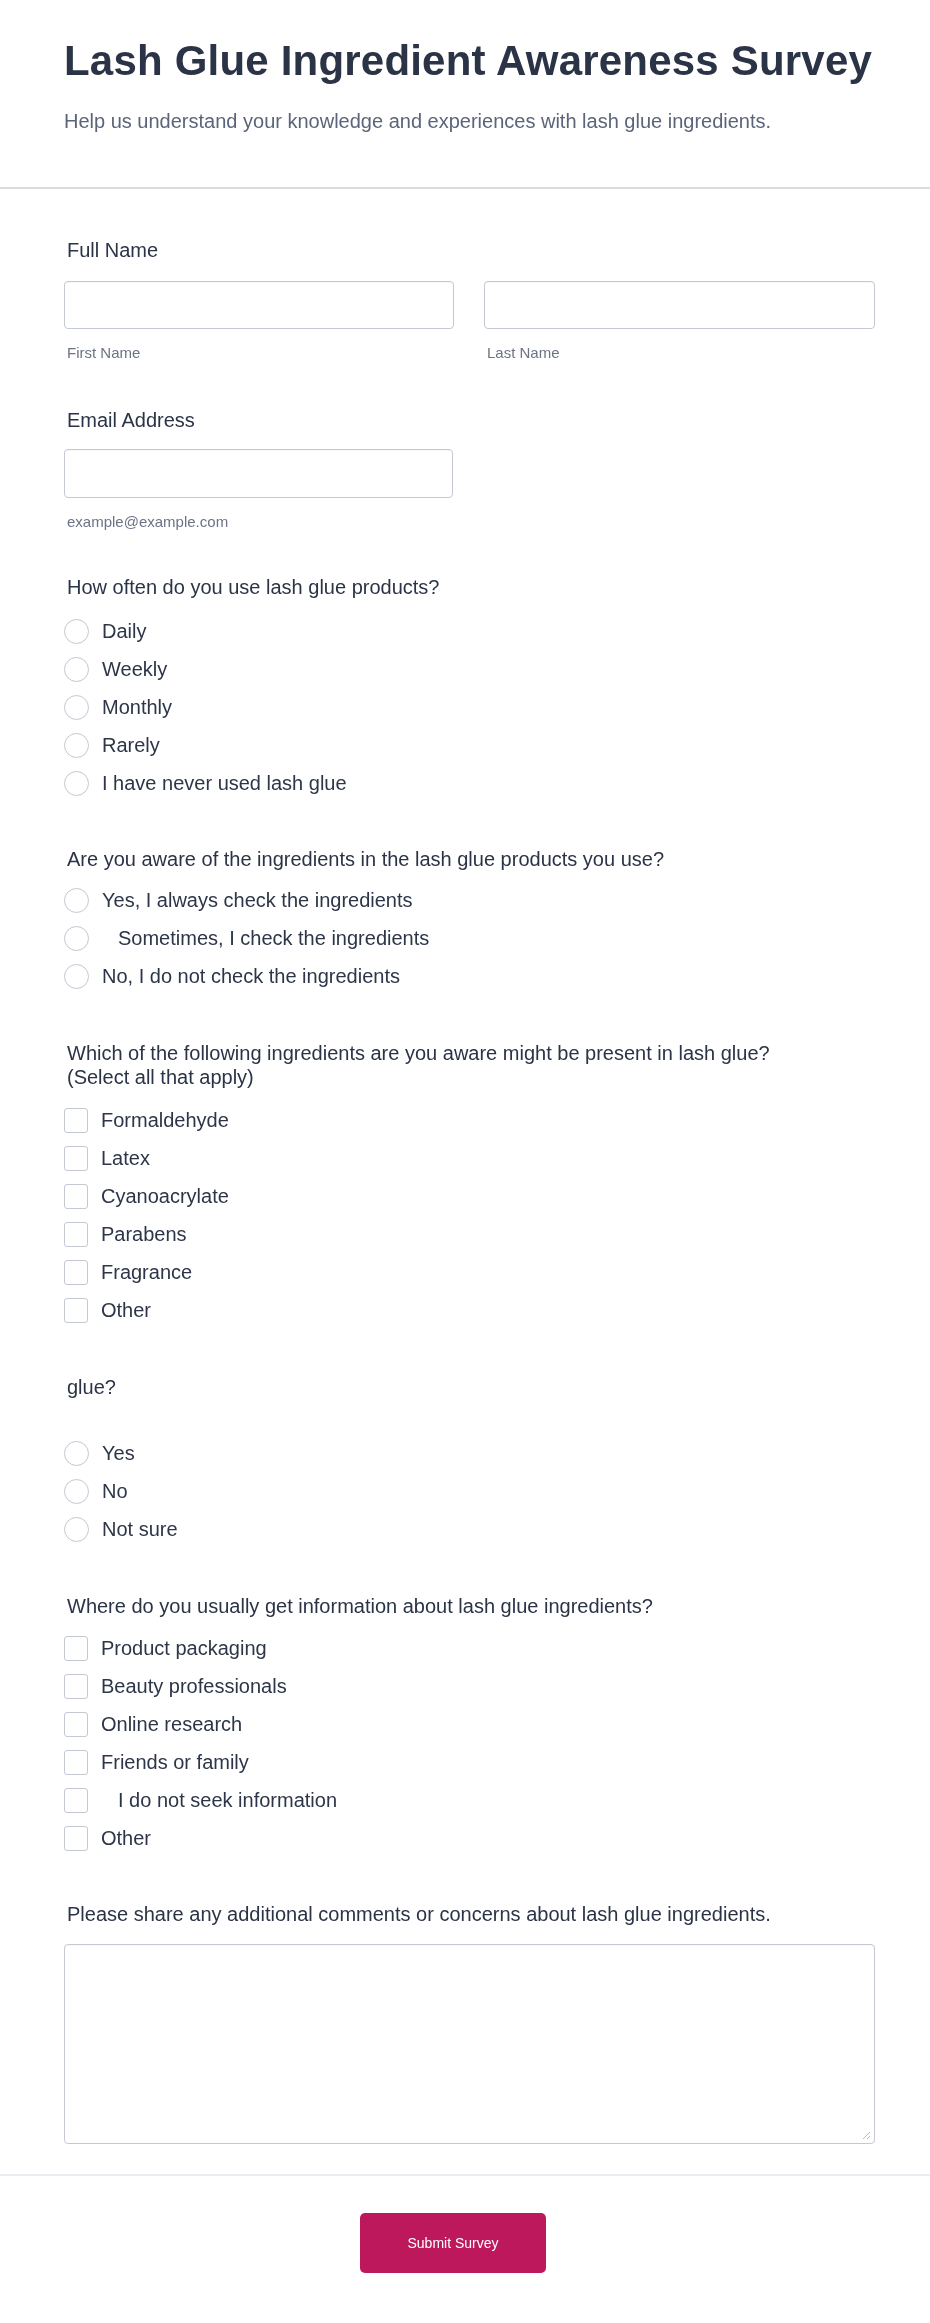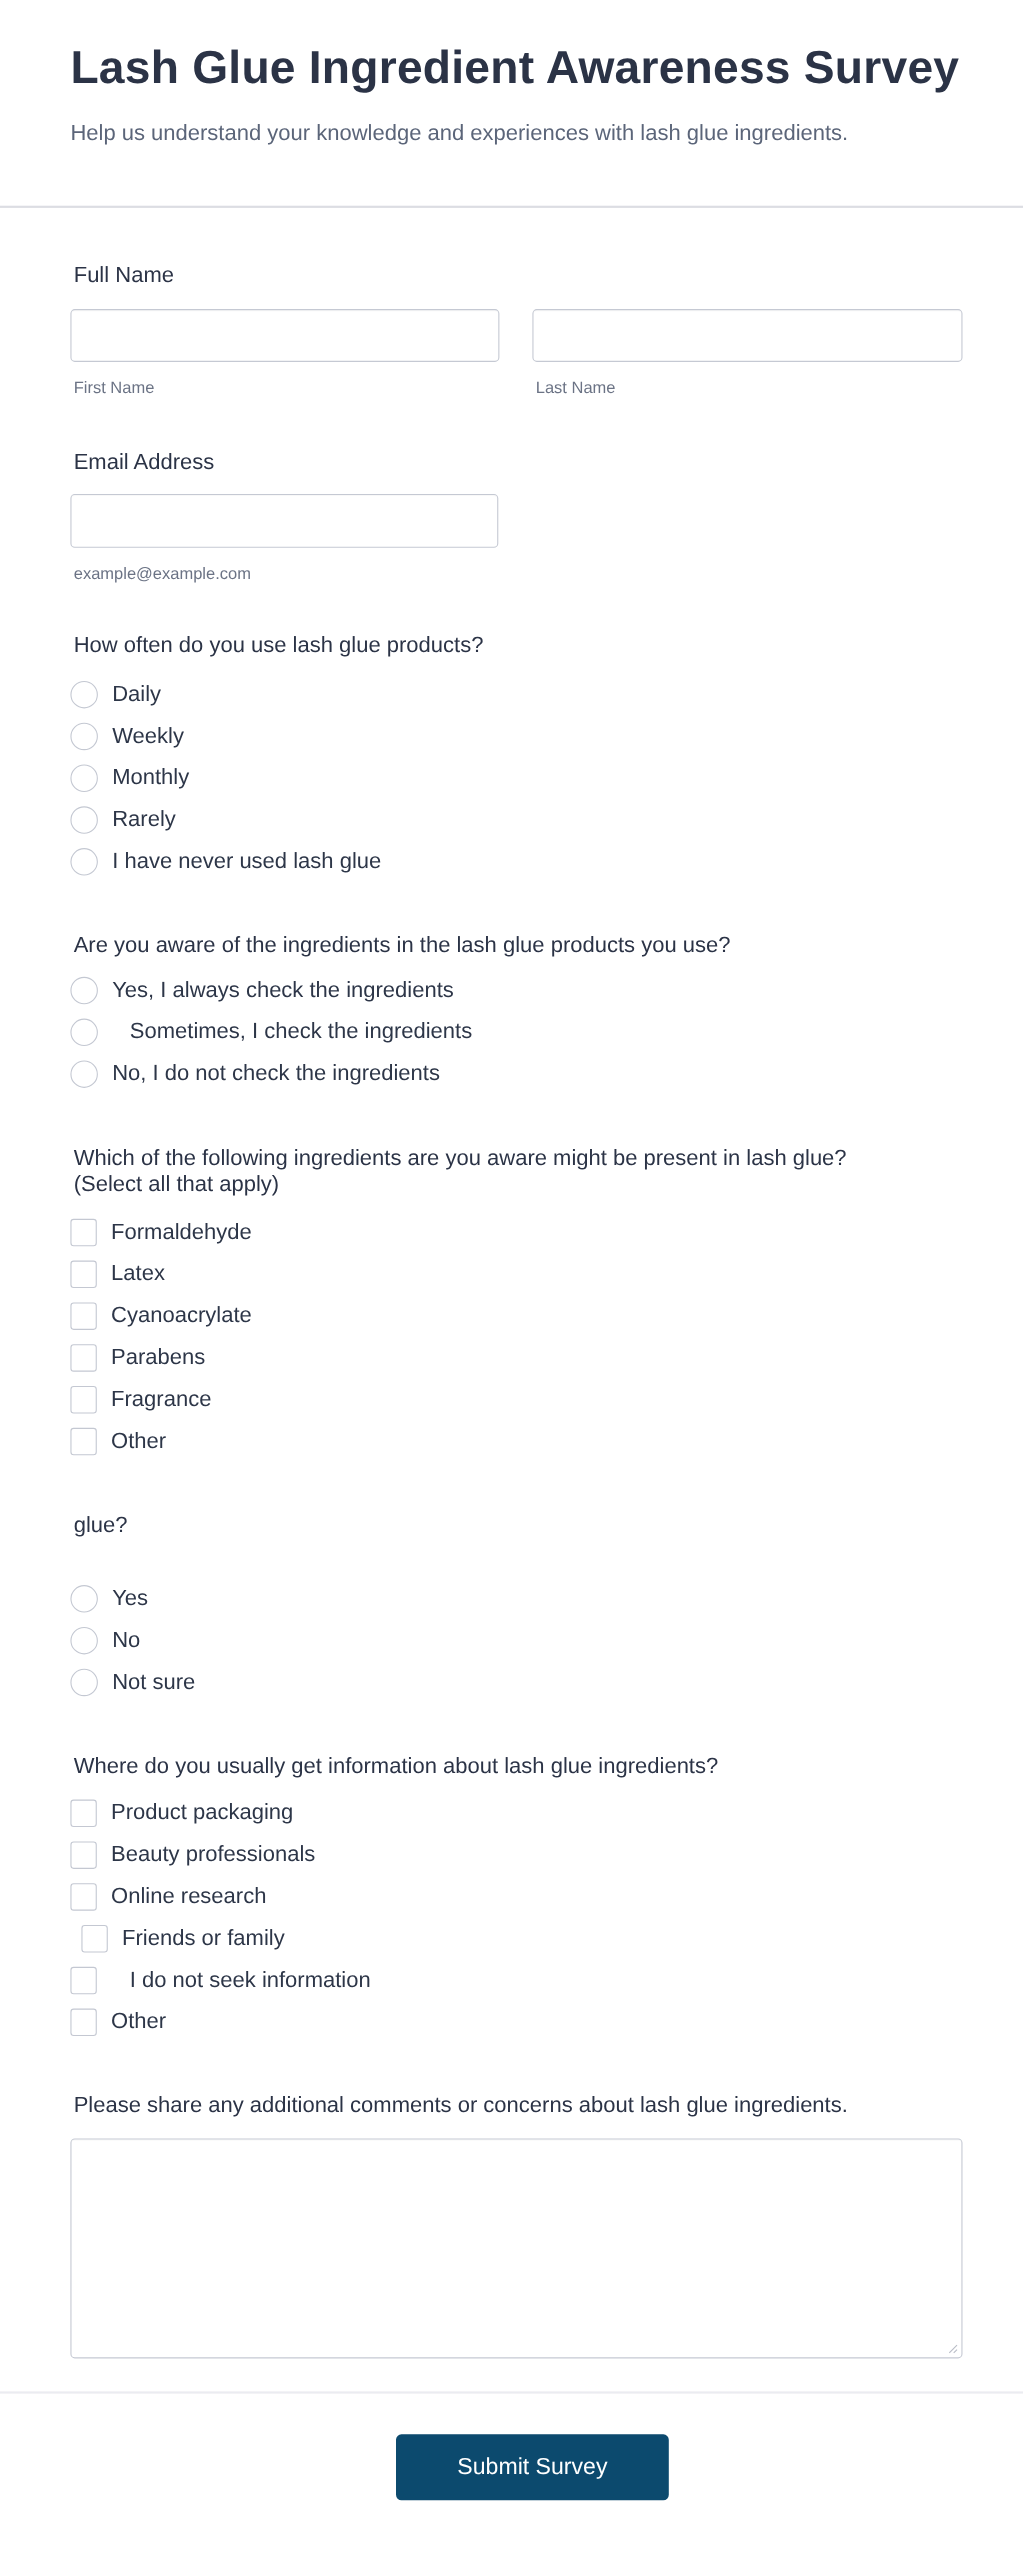--- a/index.html
+++ b/index.html
@@ -12,21 +12,21 @@
     .divider-bottom { left: 0; top: 2174px; width: 930px; height: 2px; background: #ebecf1; }
     .q-label { left: 67px; font-size: 20px; color: #2b3346; line-height: 24px; width: 800px; }
     .field { background: #fff; border: 1.5px solid #c5c9d3; border-radius: 4px; box-shadow: inset 0 1px 1px rgba(0,0,0,0.03); }
     .sublabel { font-size: 15px; color: #6b7385; line-height: 18px; white-space: nowrap; }
     .opt { left: 64px; height: 26px; display: flex; align-items: center; }
     .radio { width: 25px; height: 25px; border: 1.5px solid #c4c8d2; border-radius: 50%; background: #fff; flex: none; }
     .check { width: 24px; height: 25px; border: 1.5px solid #c4c8d2; border-radius: 3px; background: #fff; flex: none; }
     .opt-label { margin-left: 13px; font-size: 20px; color: #2d3648; line-height: 24px; white-space: nowrap; }
     .textarea { left: 64px; top: 1944px; width: 811px; height: 200px; }
     .resize { position: absolute; right: 3px; bottom: 3px; width: 10px; height: 10px; }
-    .submit { left: 360px; top: 2213px; width: 248px; height: 60px; background: #0c4a6e; border-radius: 5px; color: #ffffff; font-size: 21px; display: flex; align-items: center; justify-content: center; cursor: pointer; }
+    .submit { left: 360px; top: 2213px; width: 186px; height: 60px; background: #be185d; border-radius: 5px; color: #ffffff; font-size: 14px; display: flex; align-items: center; justify-content: center; cursor: pointer; }
   </style>
 </head>
 <body>
 
 <h1 class="abs title">Lash Glue Ingredient Awareness Survey</h1>
 <p class="abs subtitle">Help us understand your knowledge and experiences with lash glue ingredients.</p>
 <div class="abs divider-top"></div>
 
 <div class="abs q-label" style="top:238px;">Full Name</div>
 <input class="abs field" style="left: 64px; top: 281px; width: 390px; height: 48px;" value="">
@@ -125,21 +125,21 @@
     <span class="opt-label">Product packaging</span>
   </label>
 <label class="abs opt" style="top:1673px;">
     <span class="check"></span>
     <span class="opt-label">Beauty professionals</span>
   </label>
 <label class="abs opt" style="top:1711px;">
     <span class="check"></span>
     <span class="opt-label">Online research</span>
   </label>
-<label class="abs opt" style="top:1749px;margin-left:10px;">
+<label class="abs opt" style="top:1749px;">
     <span class="check"></span>
     <span class="opt-label">Friends or family</span>
   </label>
 <label class="abs opt" style="top:1787px;gap:17px;">
     <span class="check"></span>
     <span class="opt-label">I do not seek information</span>
   </label>
 <label class="abs opt" style="top:1825px;">
     <span class="check"></span>
     <span class="opt-label">Other</span>

